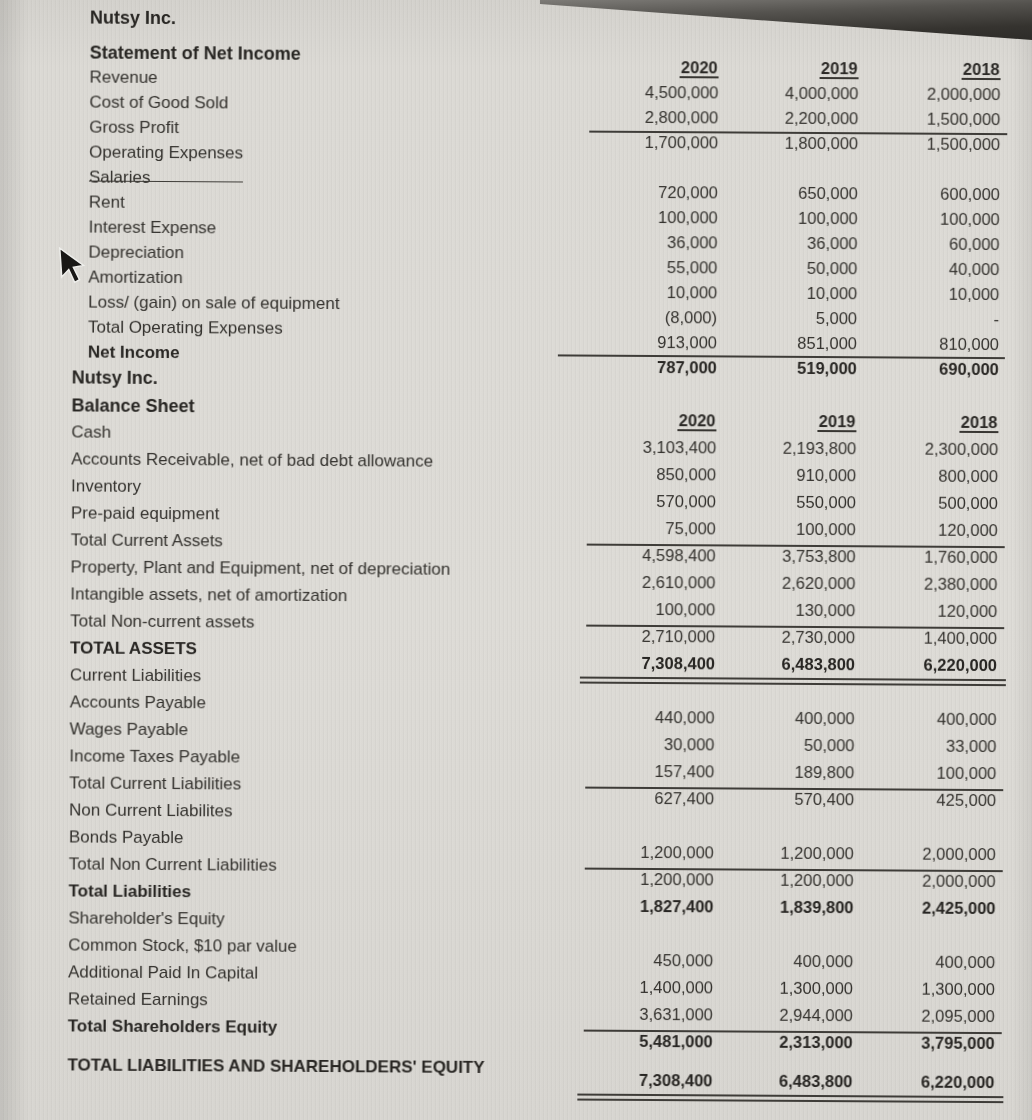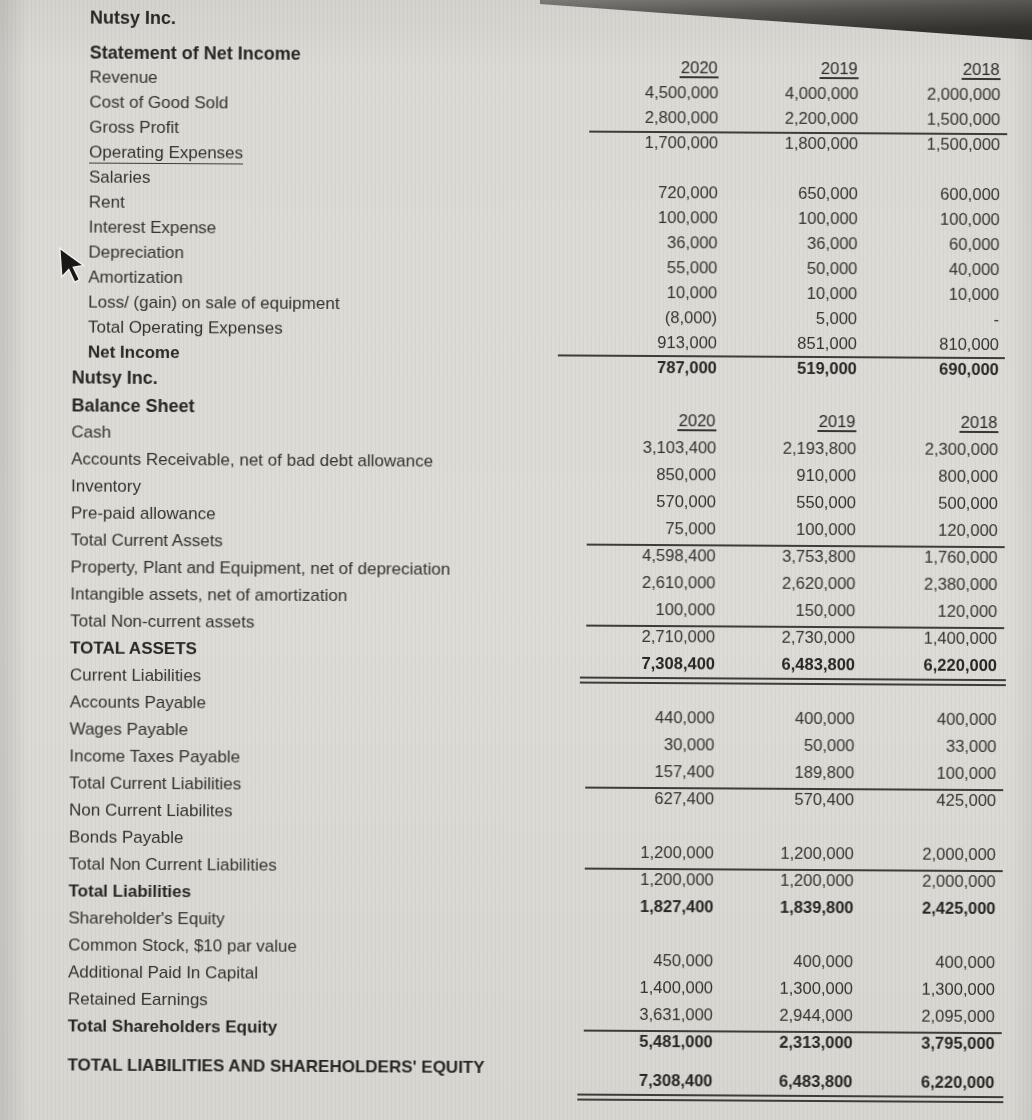--- a/index.html
+++ b/index.html
@@ -36,22 +36,22 @@
   .bal .row.company{height:28px;}
   .row.gap{margin-top:12px;}
   .cell{white-space:nowrap;font-size:17px;line-height:1.25;}
   .cell.l{padding-left:90px;}
   .bal .cell.l{padding-left:74px;}
   .cell.v{text-align:right;padding-right:6px;position:relative;top:12px;font-size:16.5px;
           font-variant-numeric:tabular-nums;}
   .b{font-weight:700;color:#282623;}
   .title{font-size:18px;font-weight:700;color:#282623;}
   .yh{padding-right:40px;top:10px;}
-  .yu{font-weight:400;color:#2b2926;border-bottom:2px solid #383632;padding:0 1px 0px 1px;}
-  .lu{border-bottom:1.8px solid #3e3c38;padding-bottom:1px;}
+  .yu{font-weight:700;color:#2b2926;border-bottom:2px solid #383632;padding:0 1px 0px 1px;}
+  .lu{border-bottom:1.8px solid #3e3c38;padding-bottom:19px;}
   
   .rule-span::after{
     content:"";position:absolute;left:590px;width:418px;top:calc(100% + 11px);
     border-top:2.2px solid #3e3c38;
   }
   .rule-cells .cell.v{border-bottom:2.2px solid #3e3c38;}
   .rule-double::after{
     content:"";position:absolute;left:584px;width:426px;top:calc(100% + 9px);height:3.2px;
     border-top:2px solid #3e3c38;border-bottom:2px solid #3e3c38;
   }
@@ -174,41 +174,41 @@
             <div class="cell v">910,000</div>
             <div class="cell v">800,000</div>
           </div>
           <div class="row">
             <div class="cell l"><span>Inventory</span></div>
             <div class="cell v">570,000</div>
             <div class="cell v">550,000</div>
             <div class="cell v">500,000</div>
           </div>
           <div class="row rule-span">
-            <div class="cell l"><span>Pre-paid allowance</span></div>
+            <div class="cell l"><span>Pre-paid equipment</span></div>
             <div class="cell v">75,000</div>
             <div class="cell v">100,000</div>
             <div class="cell v">120,000</div>
           </div>
           <div class="row">
             <div class="cell l"><span>Total Current Assets</span></div>
             <div class="cell v">4,598,400</div>
             <div class="cell v">3,753,800</div>
             <div class="cell v">1,760,000</div>
           </div>
           <div class="row">
             <div class="cell l"><span>Property, Plant and Equipment, net of depreciation</span></div>
             <div class="cell v">2,610,000</div>
             <div class="cell v">2,620,000</div>
             <div class="cell v">2,380,000</div>
           </div>
           <div class="row rule-span">
             <div class="cell l"><span>Intangible assets, net of amortization</span></div>
             <div class="cell v">100,000</div>
-            <div class="cell v">150,000</div>
+            <div class="cell v">130,000</div>
             <div class="cell v">120,000</div>
           </div>
           <div class="row">
             <div class="cell l"><span>Total Non-current assets</span></div>
             <div class="cell v">2,710,000</div>
             <div class="cell v">2,730,000</div>
             <div class="cell v">1,400,000</div>
           </div>
           <div class="row rule-double">
             <div class="cell l b"><span>TOTAL ASSETS</span></div>

